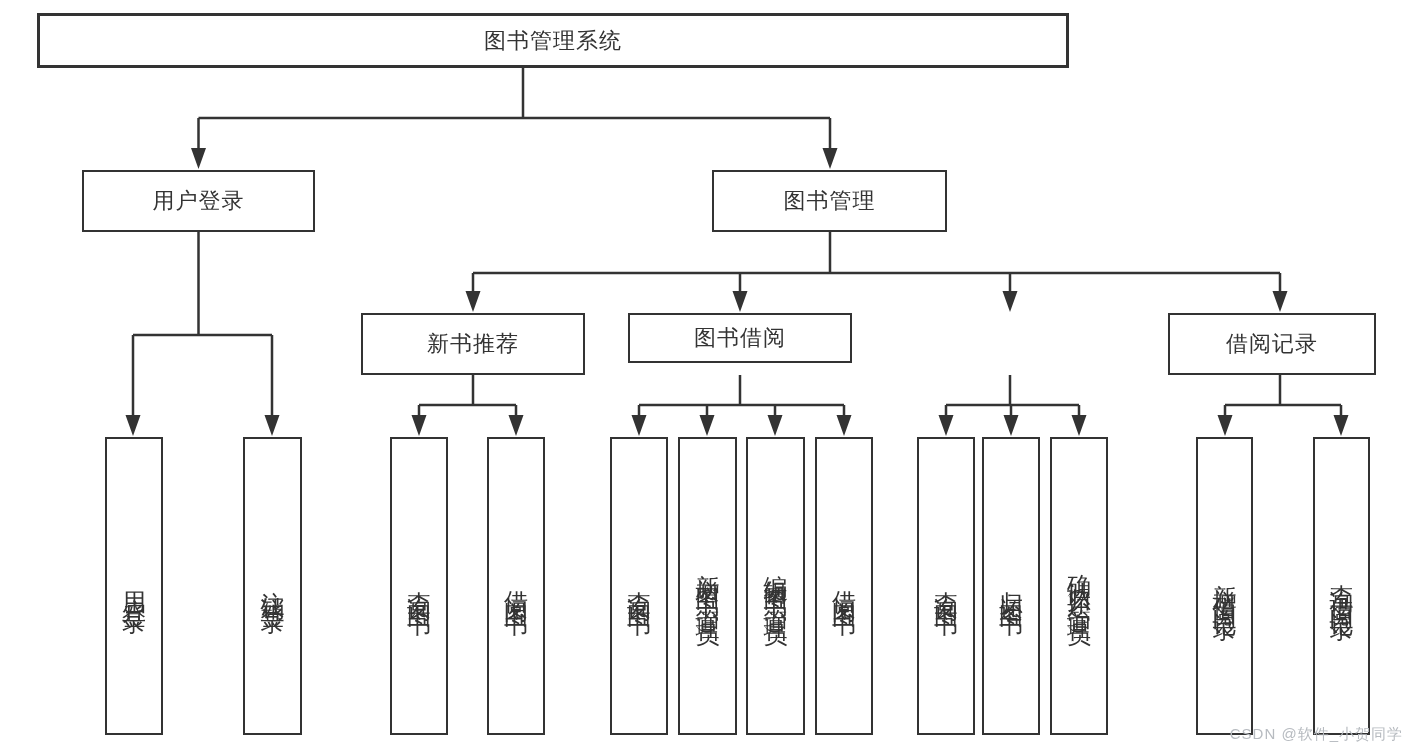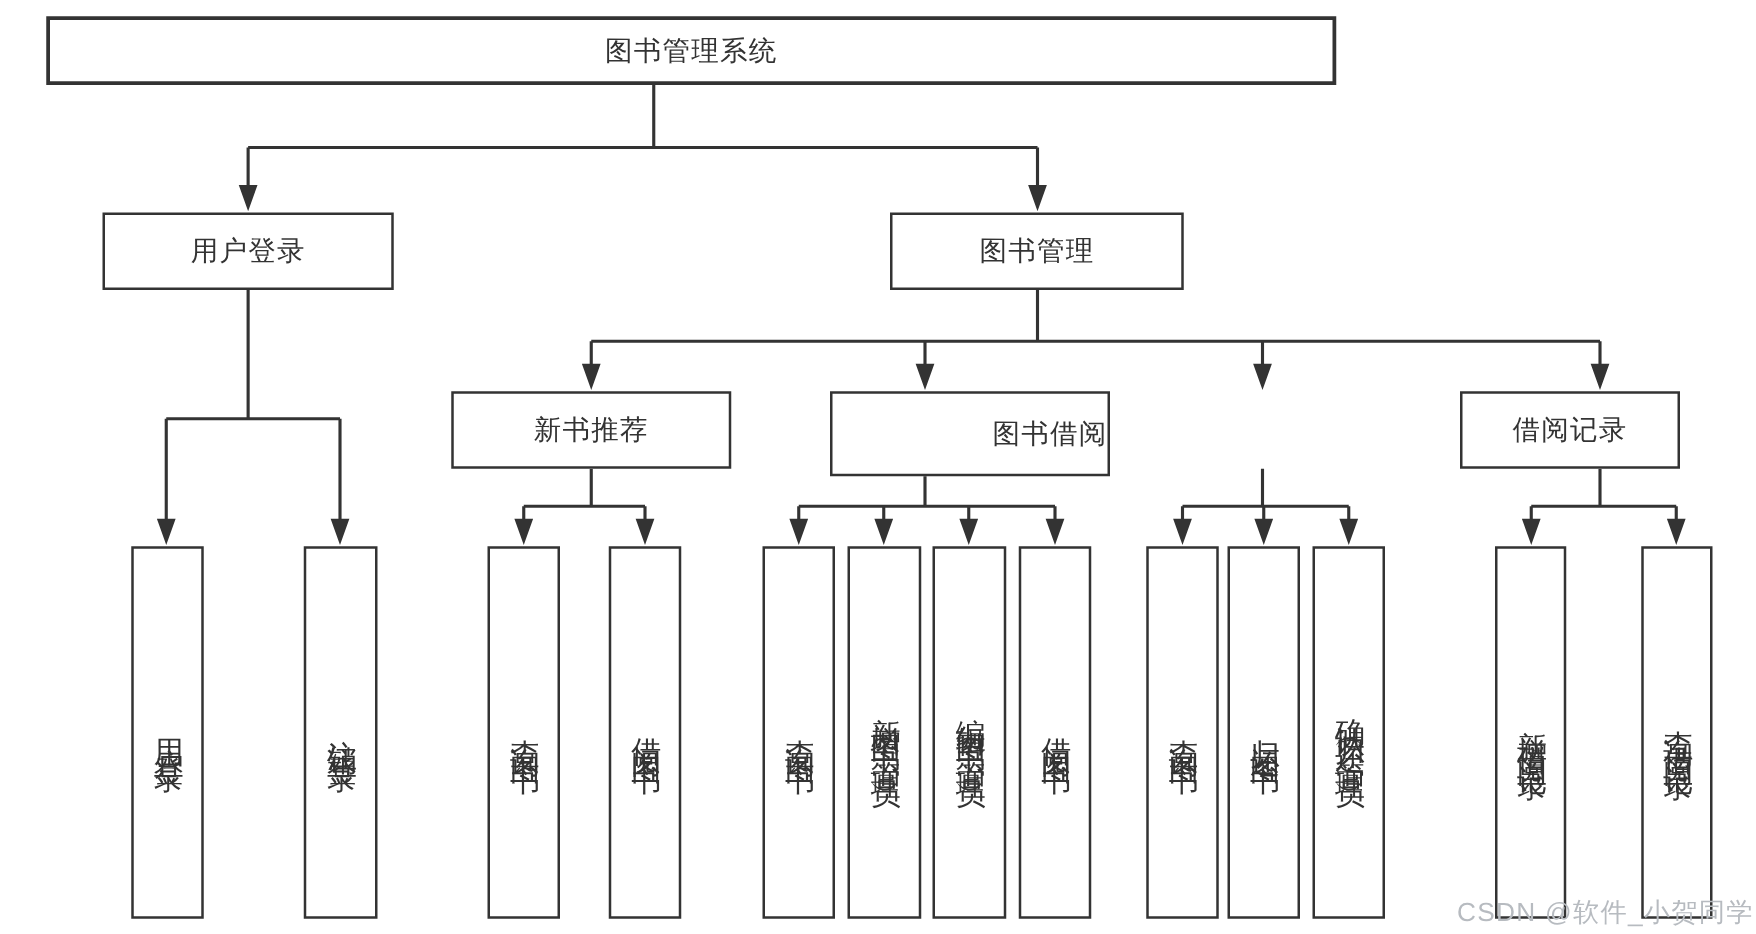--- a/index.html
+++ b/index.html
@@ -36,21 +36,21 @@
     writing-mode: vertical-rl;
     text-orientation: mixed;
     font-size: 24px;
     letter-spacing: 7px;
     line-height: 1;
   }
   .watermark {
     position: absolute;
     right: 2px;
     bottom: 3px;
-    font-size: 21px;
+    font-size: 15px;
     color: #b7bbc0;
     letter-spacing: 1px;
     white-space: nowrap;
     z-index: 5;
   }
 </style>
 </head>
 <body>
 
 <div class="stage">
@@ -91,24 +91,24 @@
   <div class="box hbox" style="left:82px; top:170px; width:233px; height:62px;">
     <span>用户登录</span>
   </div>
   <div class="box hbox" style="left:361px; top:313px; width:224px; height:62px;">
     <span>新书推荐</span>
   </div>
 
   <div class="box hbox" style="left:712px; top:170px; width:235px; height:62px;">
     <span>图书管理</span>
   </div>
-  <div class="box hbox" style="left:664px; top:313px; width:224px; height:68px;justify-content:flex-end;">
+  <div class="box hbox" style="left:628px; top:313px; width:224px; height:50px;">
     <span>图书借阅</span>
   </div>
-  <div class="box hbox" style="left:1168px; top:313px; width:176px; height:62px;">
+  <div class="box hbox" style="left:1168px; top:313px; width:208px; height:62px;">
     <span>借阅记录</span>
   </div>
 
   <div class="box vbox" style="left:105px; top:437px; width:58px; height:298px;">
     <span>用户登录</span>
   </div>
   <div class="box vbox" style="left:243px; top:437px; width:59px; height:298px;">
     <span>注销登录</span>
   </div>
 

